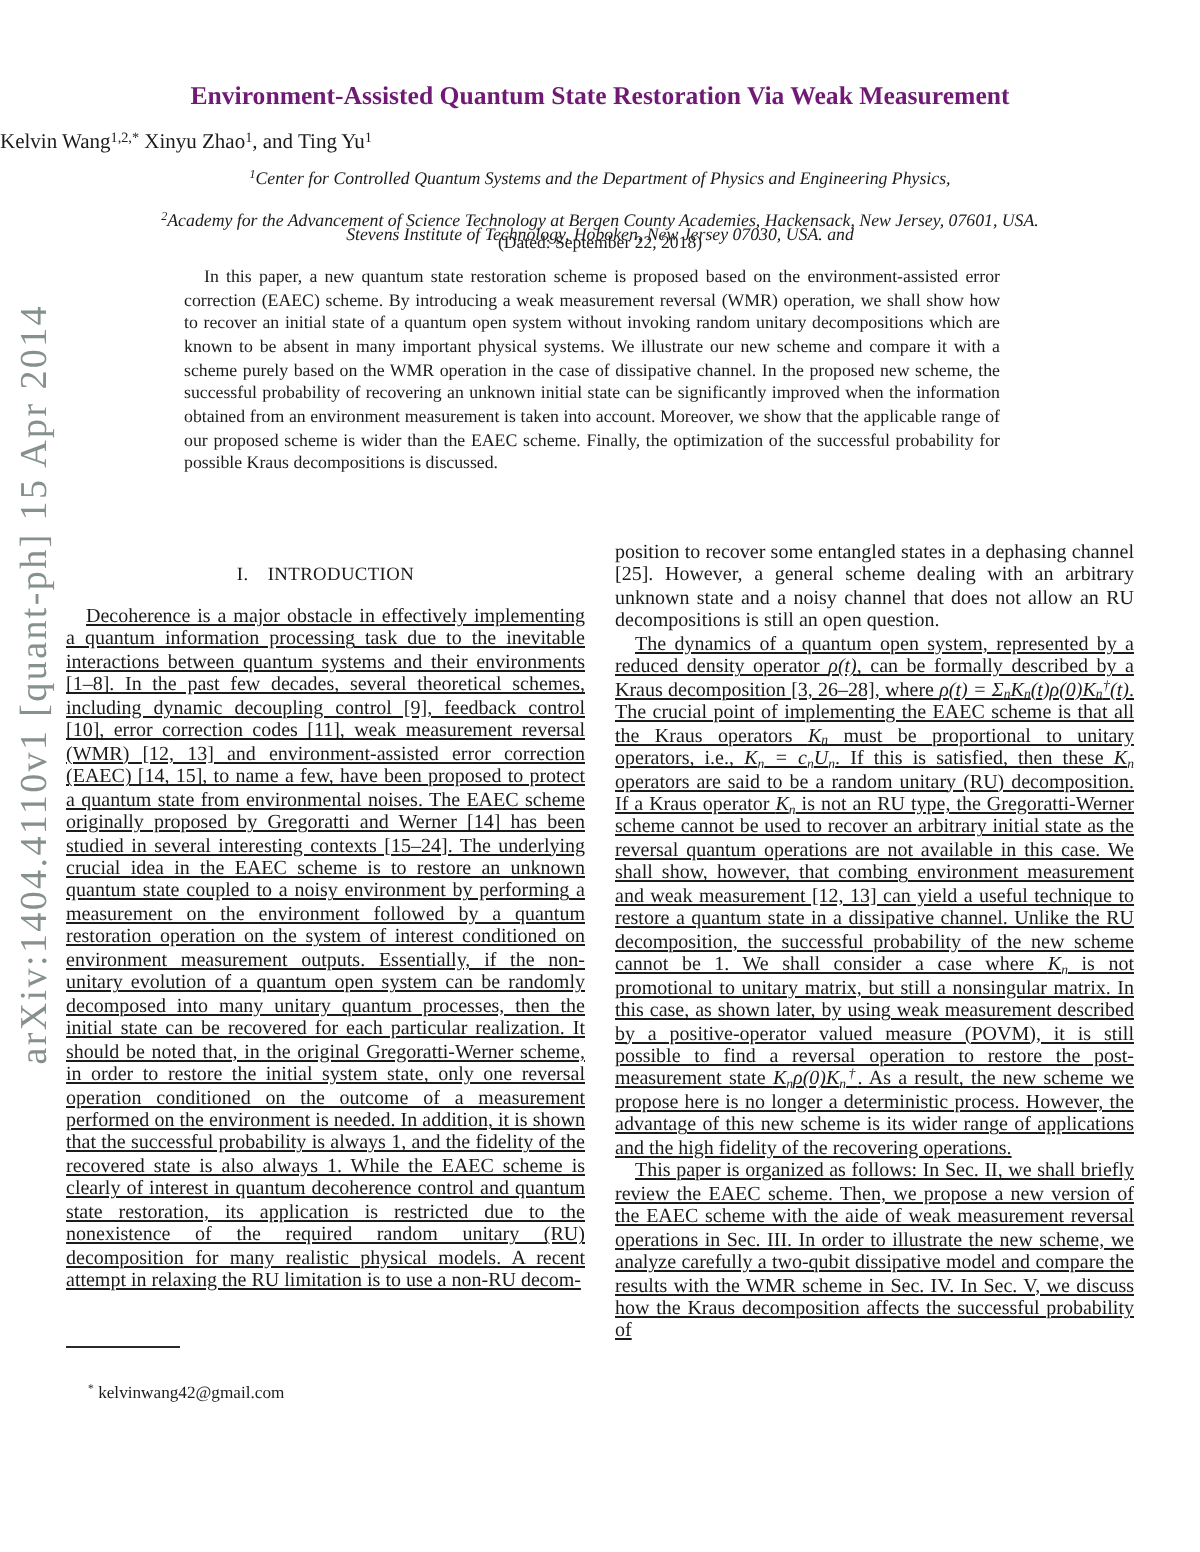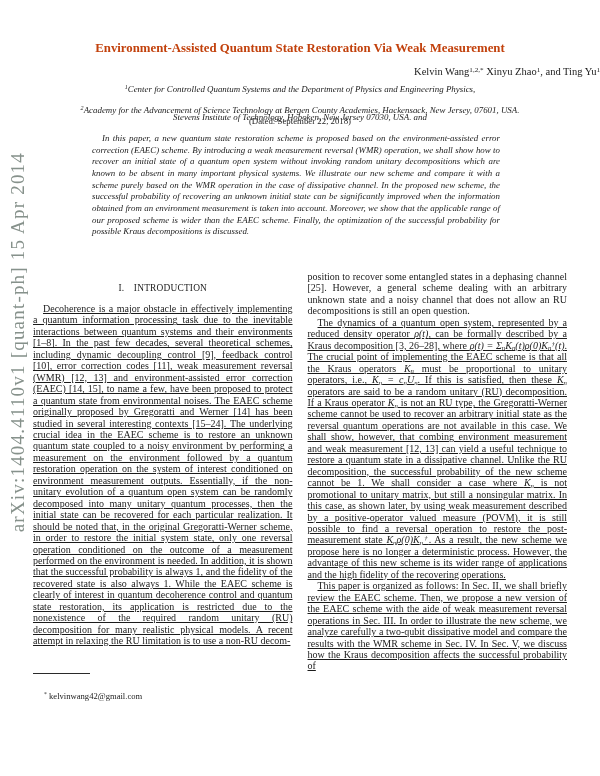--- a/index.html
+++ b/index.html
@@ -33,28 +33,27 @@
     font-size: 19px;
     letter-spacing: 1.2px;
   }
 
   .title {
     position: absolute;
     top: 41px; left: 50px; right: 50px;
     text-align: center;
     font-weight: bold;
     font-size: 12.8px;
-    color: #c2410c;
+    color: #701a75;
   }
   .authors {
     position: absolute;
     top: 66px; left: 0; right: 0;
-    text-align: right;
+    text-align: left;
     font-size: 10.5px;
-    margin-left: 38px;
   }
   .affil {
     position: absolute;
     left: 20px; right: 20px;
     text-align: center;
     font-style: italic;
     font-size: 8.9px;
     line-height: 10.3px;
   }
   .affil-1 { top: 84px; }
@@ -68,21 +67,20 @@
   }
 
   .abstract {
     position: absolute;
     top: 133px; left: 92px;
     width: 408px;
     text-align: justify;
     text-indent: 10px;
     font-size: 8.9px;
     line-height: 11.65px;
-    font-style: italic;
   }
   .pacs {
     position: absolute;
     top: 249px; left: 92px;
     width: 408px;
     font-size: 8.8px;
   }
 
   .cols {
     position: absolute;

